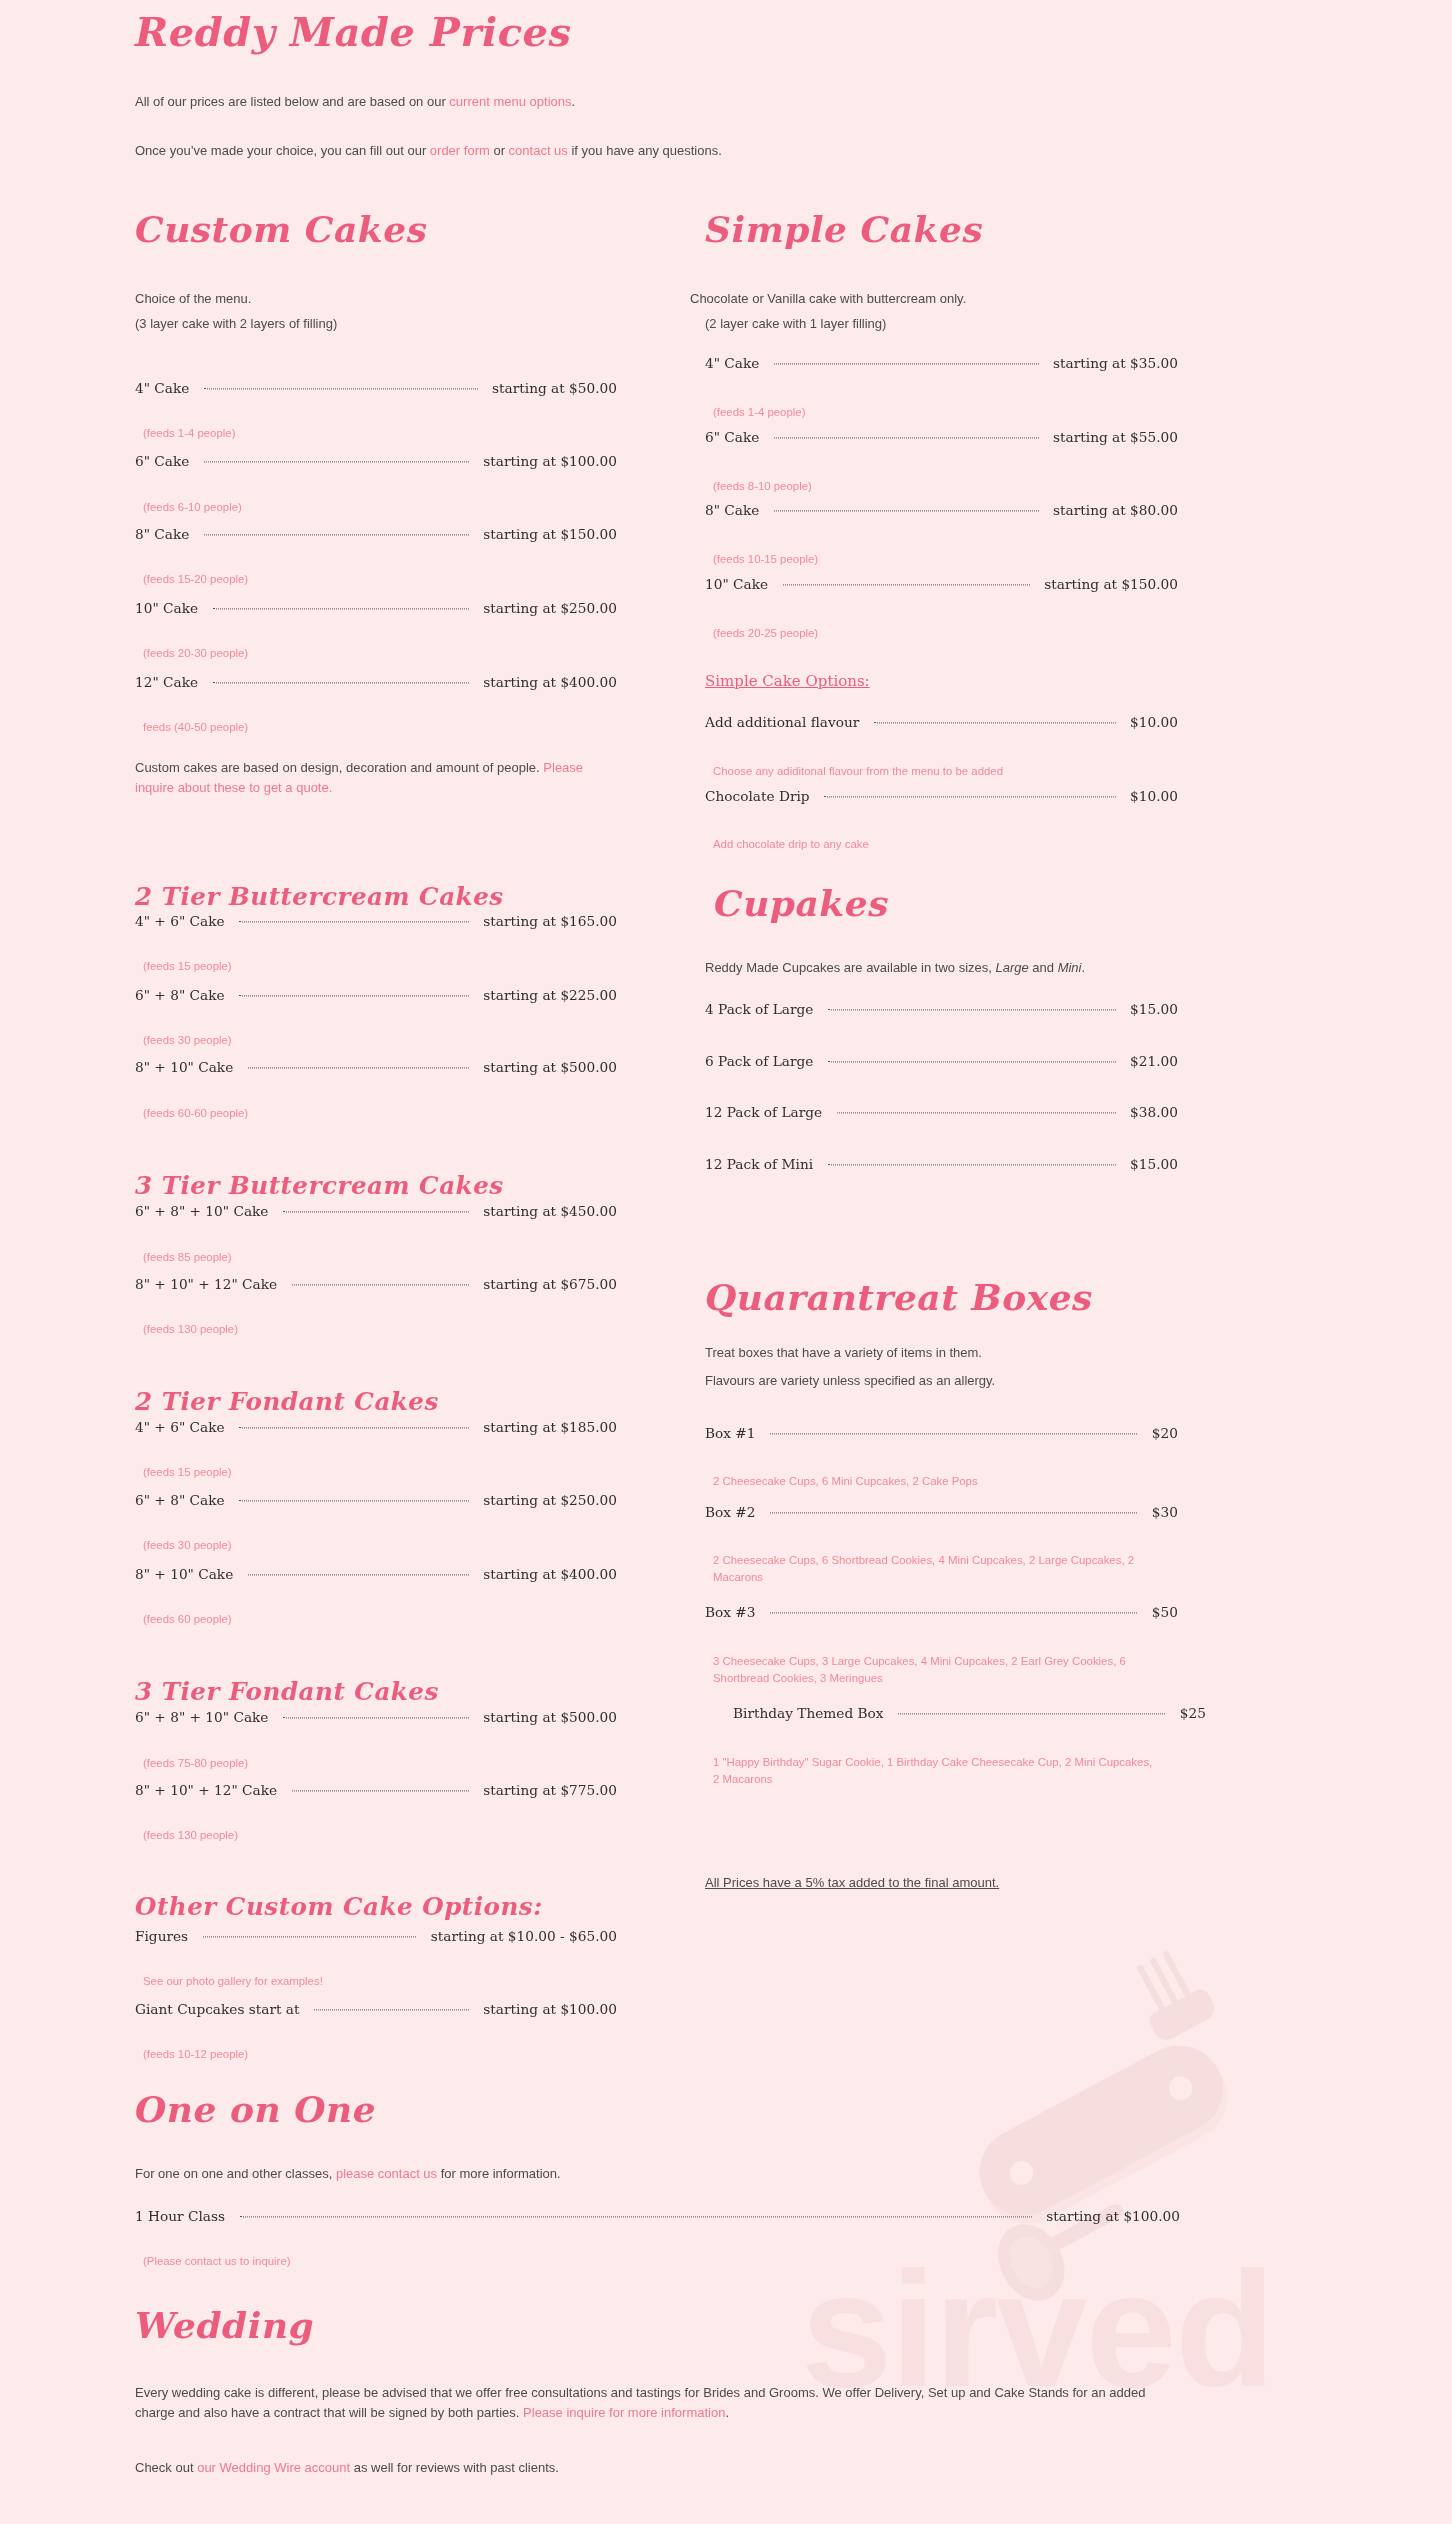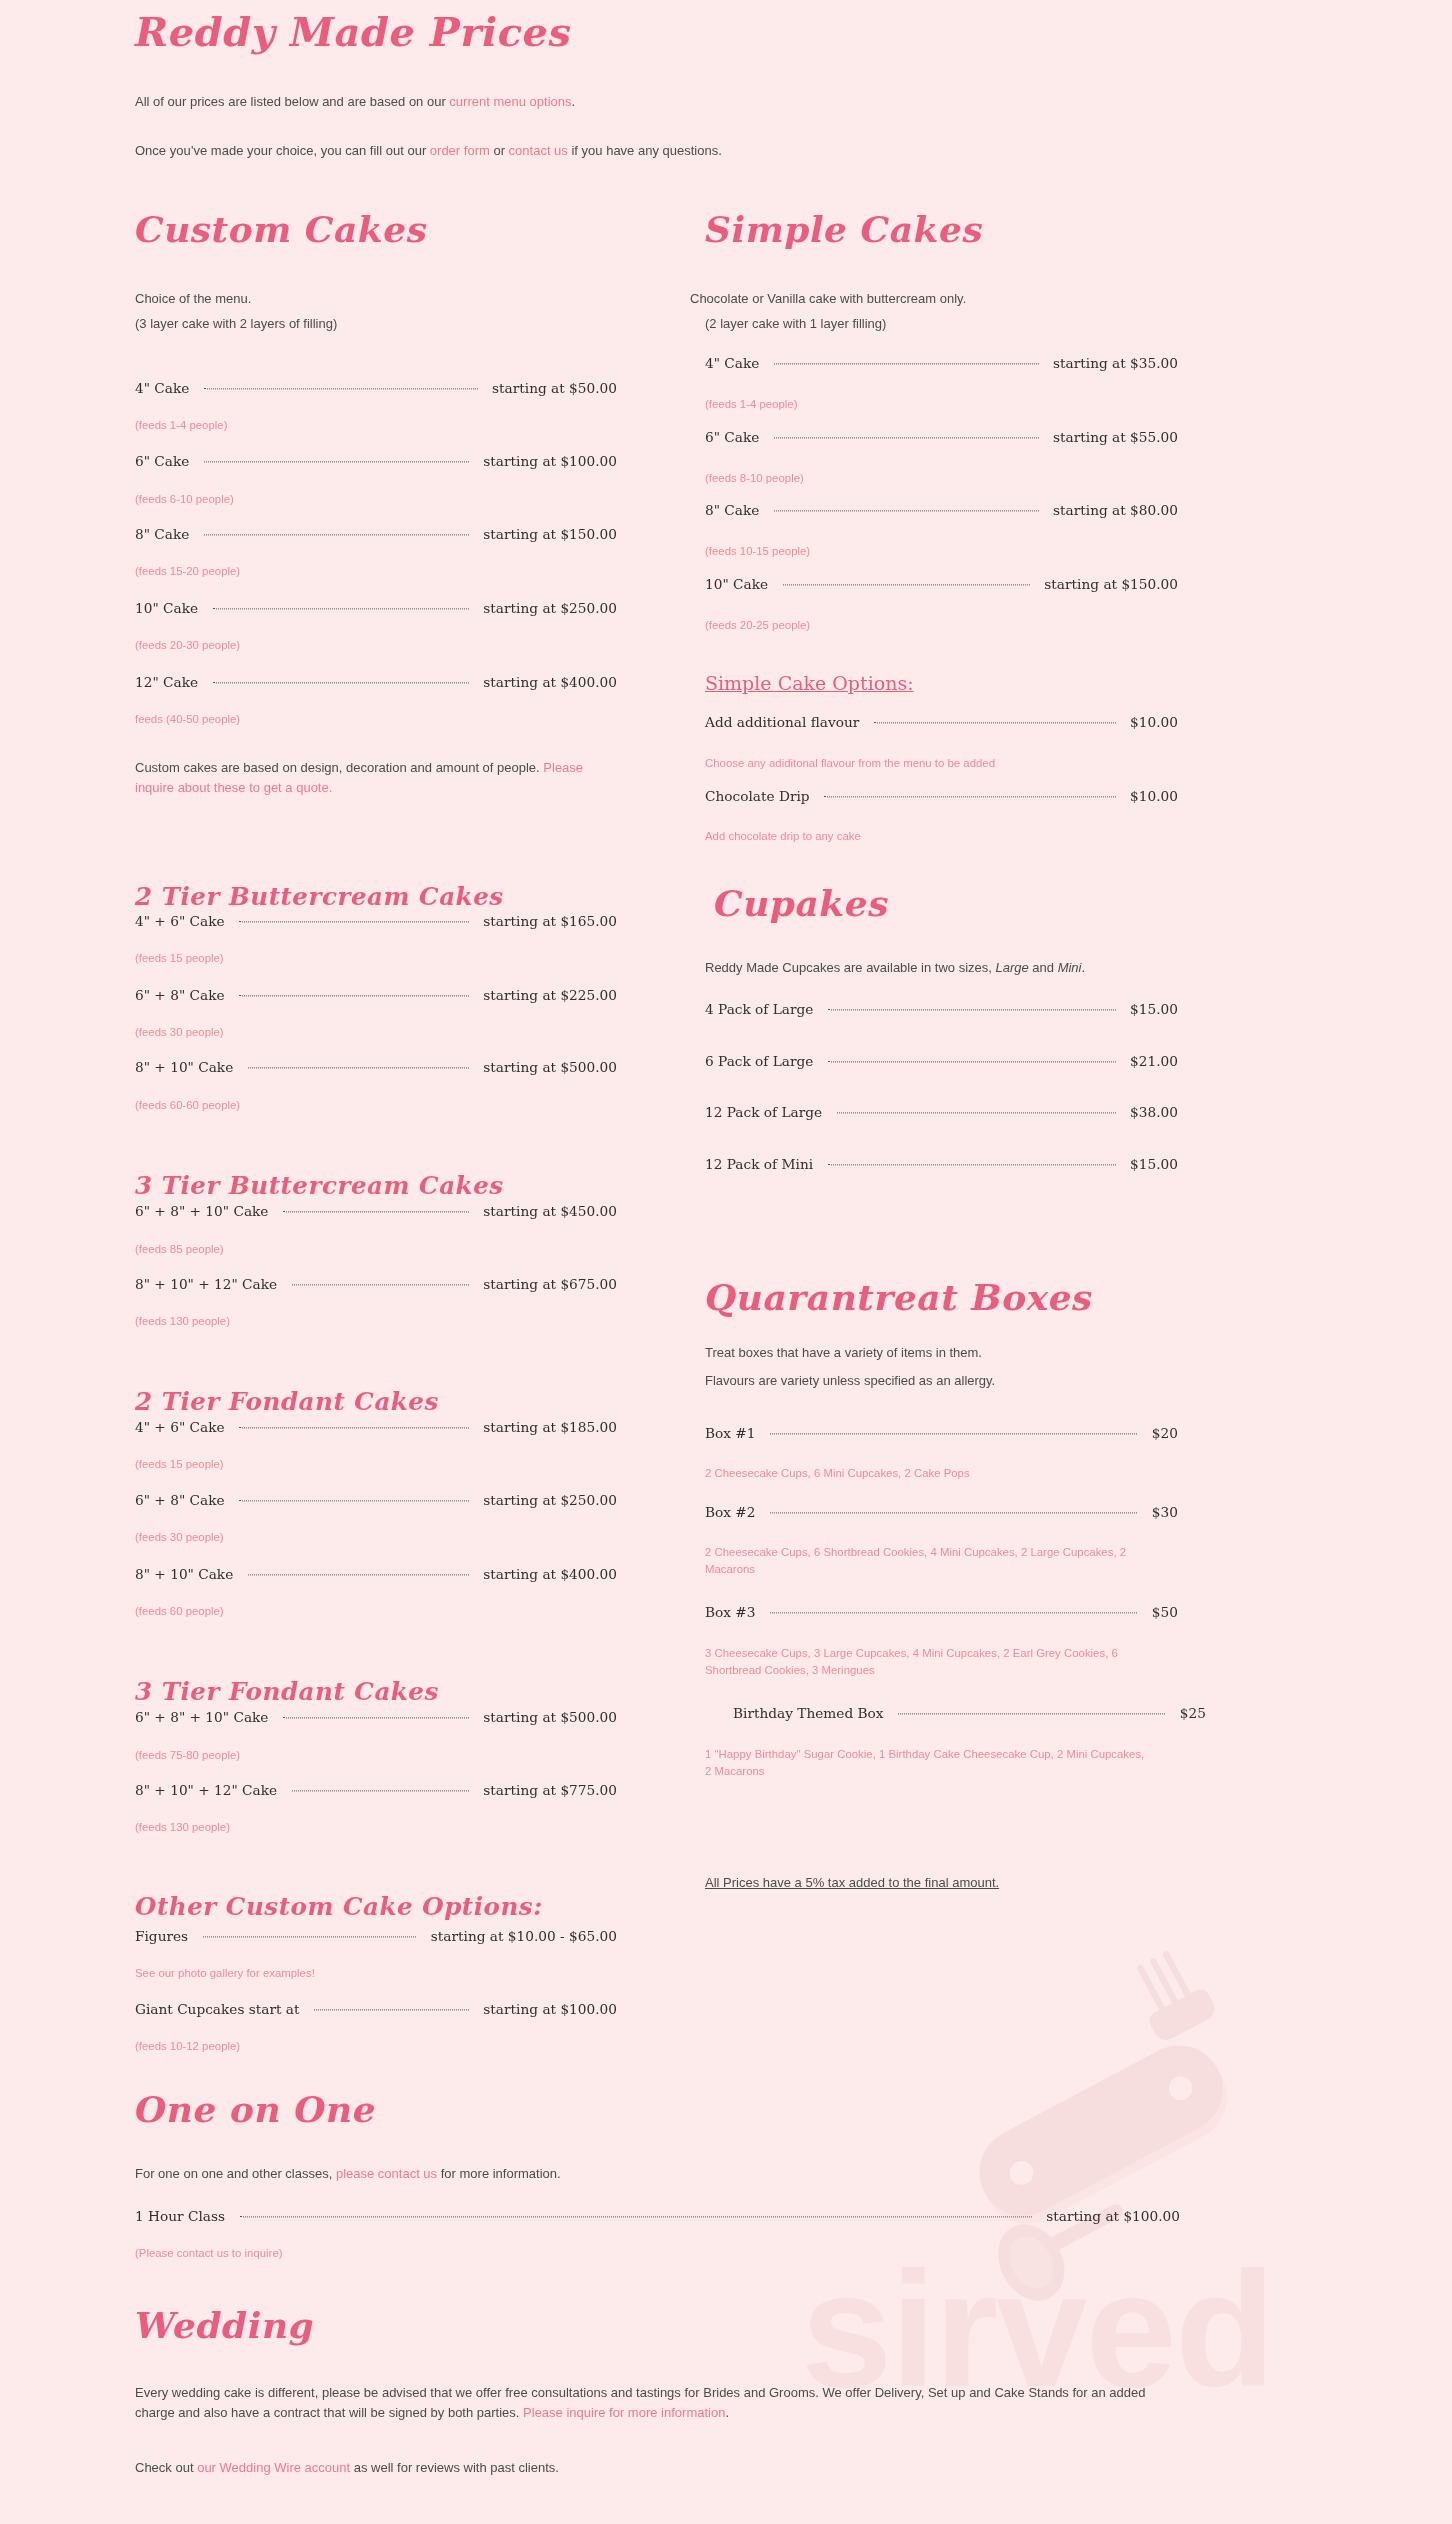--- a/index.html
+++ b/index.html
@@ -69,21 +69,21 @@
   }
   .body-text a, .lnk {
     color: #ef7a8f;
     text-decoration: none;
   }
 
   .note-pink {
     font-size: 11.4px;
     color: #f08a9c;
     line-height: 1.5;
-    margin: 0;
+    margin: 8px;
     font-family: "Liberation Sans", sans-serif;
   }
 
   
   .price-row {
     display: flex;
     align-items: baseline;
     width: 100%;
     font-family: "DejaVu Serif", serif;
     font-size: 13.7px;
@@ -97,21 +97,21 @@
     border-bottom: 1.8px dotted #555;
     transform: translateY(-3.6px);
     margin: 0 5.5px;
     height: 0;
   }
   .price-row .pr-price { flex: 0 0 auto; padding-left: 9px; text-align: right; }
 
   .abs { position: absolute; }
   .underline-head {
     font-family: "DejaVu Serif", serif;
-    font-size: 19px;
+    font-size: 15px;
     color: #ec5c7d;
     text-decoration: underline;
     margin: 0;
   }
   em.ital { font-style: italic; }
 </style>
 </head>
 <body>
 
 <svg class="watermark-logo" viewBox="0 0 360 400" aria-hidden="true">

